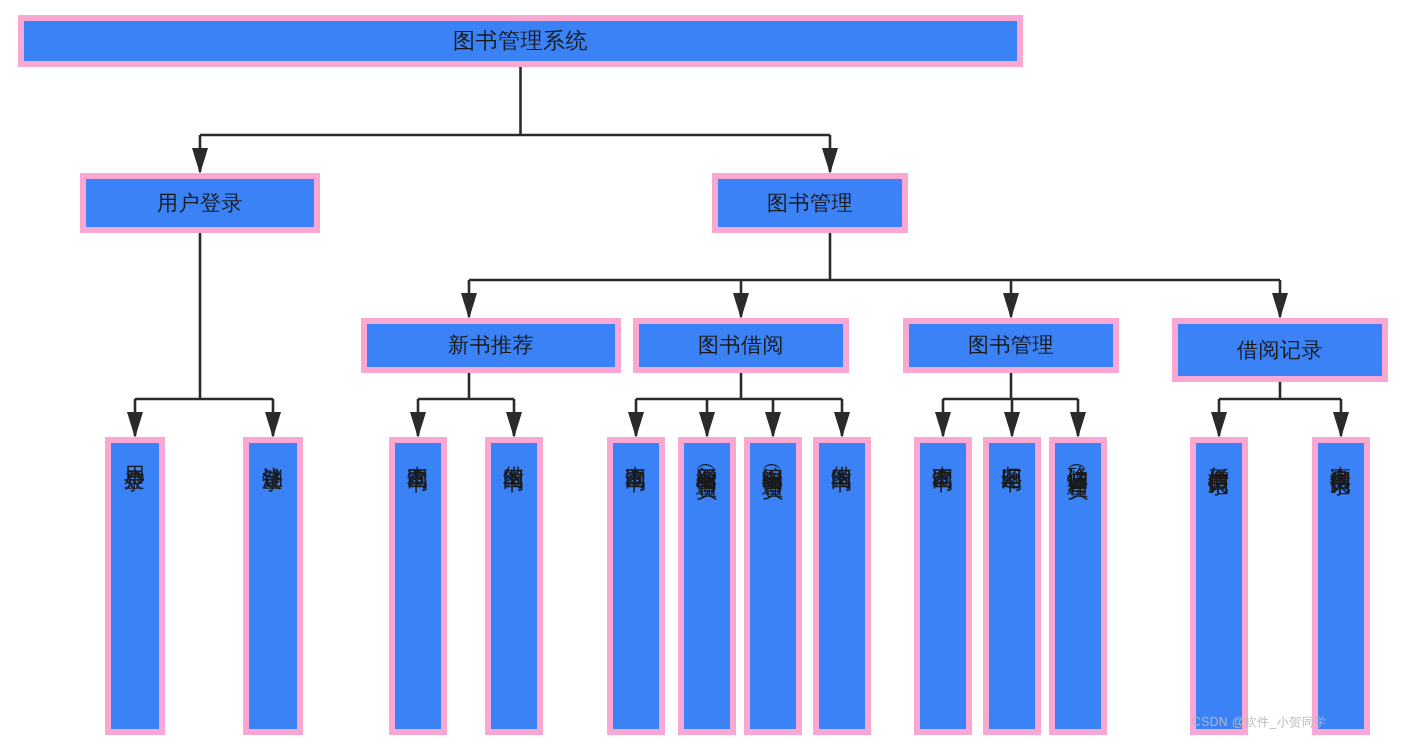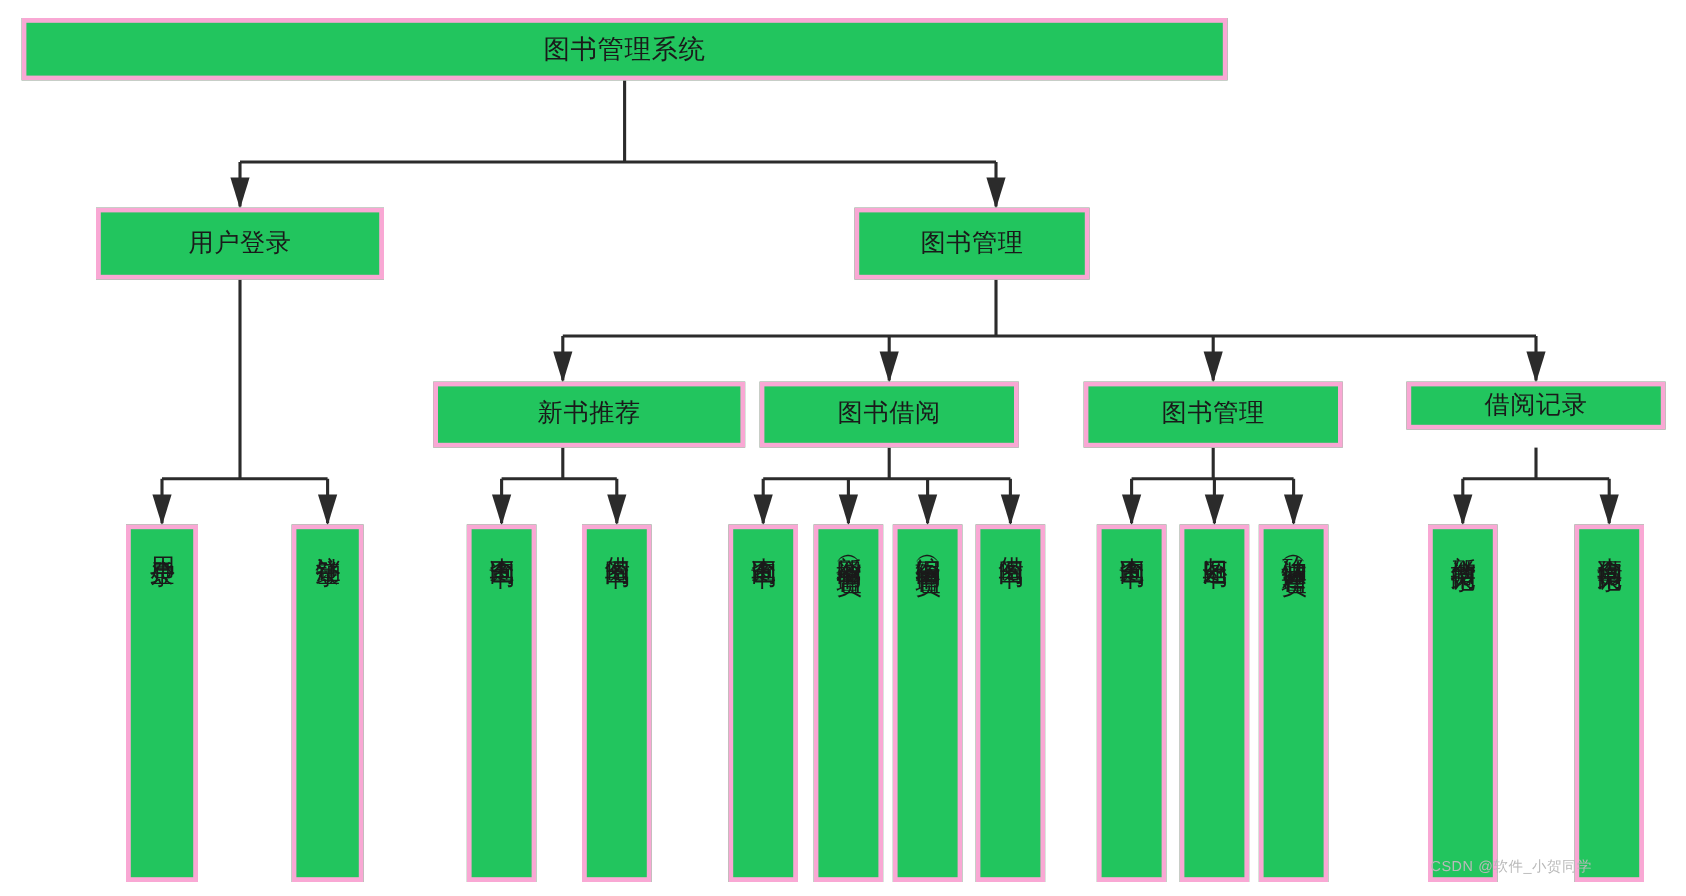--- a/index.html
+++ b/index.html
@@ -21,22 +21,22 @@
     position: absolute;
     left: 0;
     top: 0;
     width: 1405px;
     height: 747px;
     pointer-events: none;
   }
   .node {
     position: absolute;
     box-sizing: border-box;
-    background: #22c55e;
-    border: 4px solid #f9a8d4;
+    background: #3b82f6;
+    border: 6px solid #f9a8d4;
     display: flex;
     align-items: center;
     justify-content: center;
     color: #1a1a1a;
   }
   .node .label {
     display: block;
     text-align: center;
     line-height: 1.25;
     white-space: nowrap;
@@ -138,21 +138,21 @@
       </div>
       <div class="node horiz" style="left: 361px; top: 318px; width: 260px; height: 55px;">
         <span class="label">新书推荐</span>
       </div>
       <div class="node horiz" style="left: 633px; top: 318px; width: 216px; height: 55px;">
         <span class="label">图书借阅</span>
       </div>
       <div class="node horiz" style="left: 903px; top: 318px; width: 216px; height: 55px;">
         <span class="label">图书管理</span>
       </div>
-      <div class="node horiz" style="left: 1172px; top: 318px; width: 216px; height: 40px;">
+      <div class="node horiz" style="left: 1172px; top: 318px; width: 216px; height: 64px;">
         <span class="label">借阅记录</span>
       </div>
       <div class="node vert" style="left: 105px; top: 437px; width: 60px; height: 298px;">
         <span class="label">用户登录</span>
       </div>
       <div class="node vert" style="left: 243px; top: 437px; width: 60px; height: 298px;">
         <span class="label">注销登录</span>
       </div>
       <div class="node vert" style="left: 389px; top: 437px; width: 58px; height: 298px;">
         <span class="label">查询图书</span>

